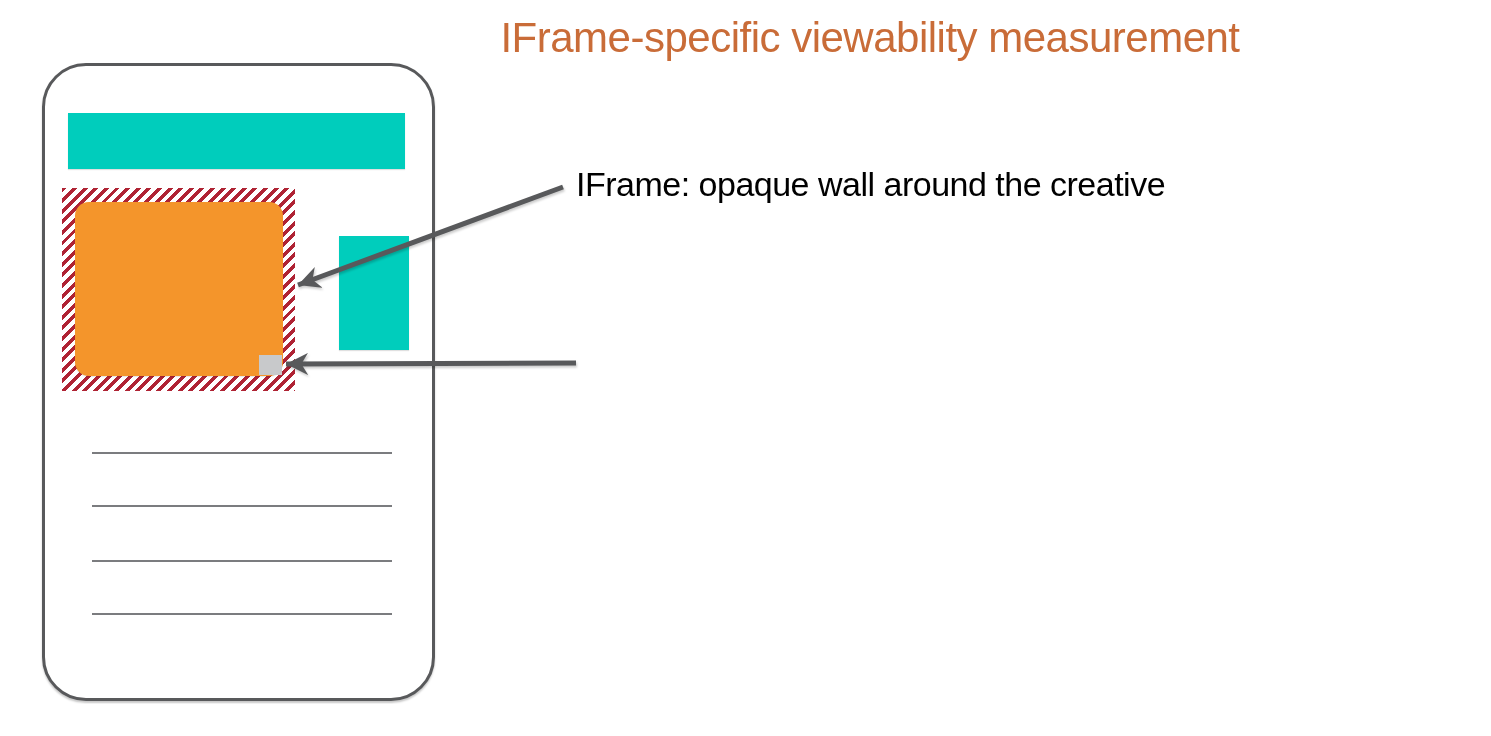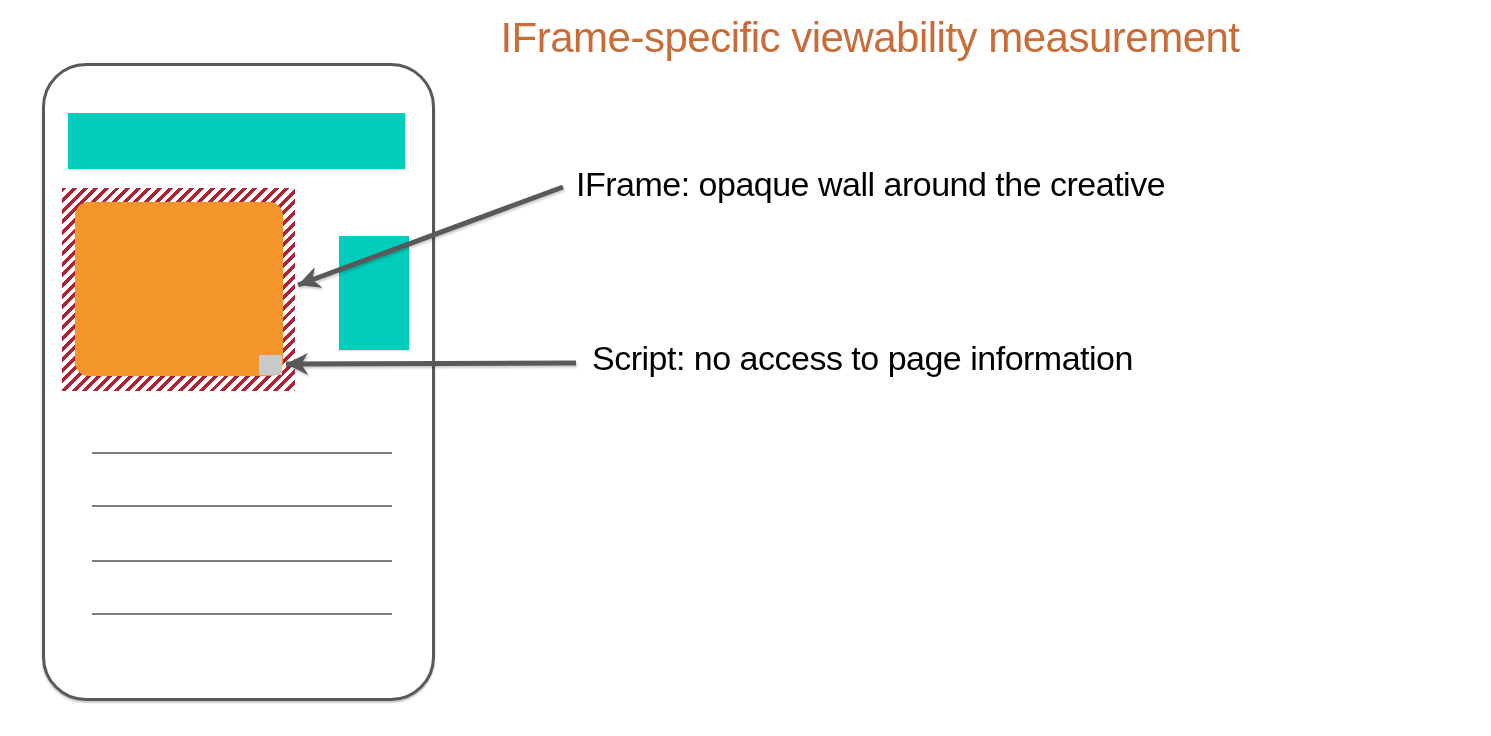--- a/index.html
+++ b/index.html
@@ -168,15 +168,14 @@
     <g>
       <line class="arrow-line" x1="563" y1="187" x2="298" y2="285" marker-end="url(#arrowhead)"></line>
     </g>
     <g>
       <line class="arrow-line" x1="576" y1="363" x2="286" y2="364" marker-end="url(#arrowhead)"></line>
     </g>
   </svg>
 
   <div class="annotation-label label-iframe">IFrame: opaque wall around the creative</div>
 
-  <div class="annotation-label label-script">Script: no access to page information</div>
 
 </div>
 
 </body></html>

